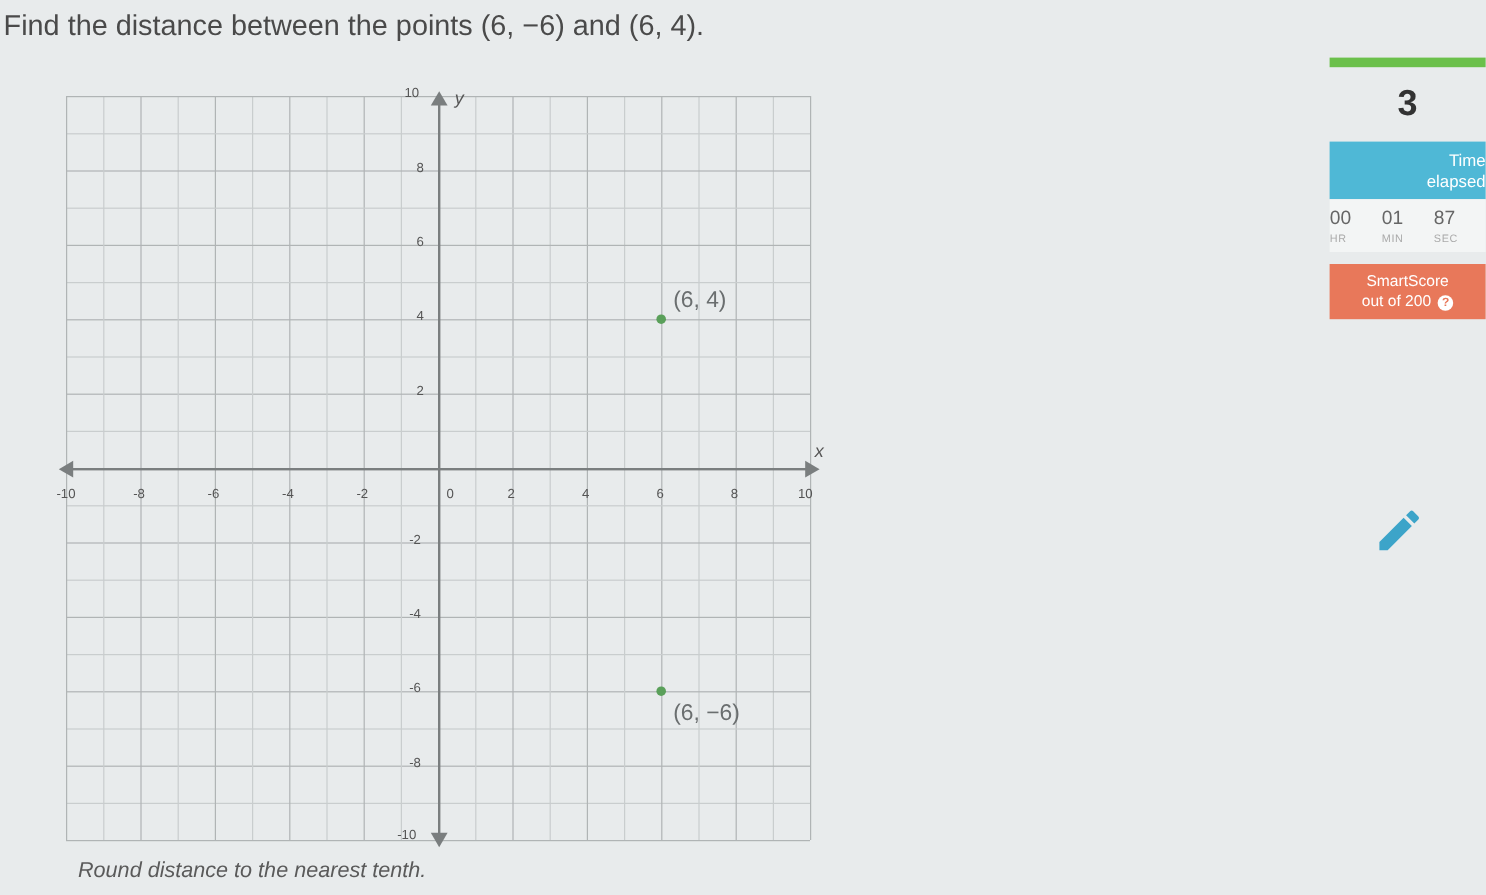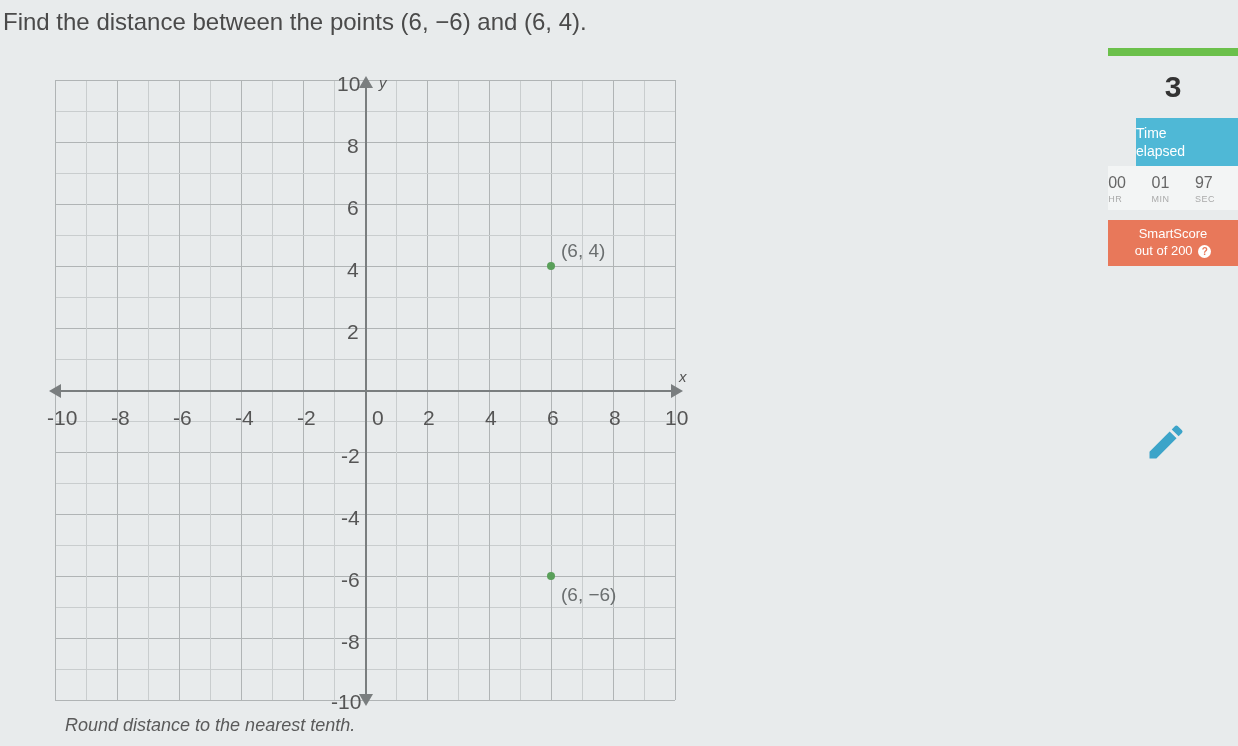--- a/index.html
+++ b/index.html
@@ -45,21 +45,21 @@
     .arrow {
       position: absolute;
       width: 0; height: 0;
     }
     .arrow-up { border-left: 7px solid transparent; border-right: 7px solid transparent; border-bottom: 12px solid #7a7e7f; }
     .arrow-down { border-left: 7px solid transparent; border-right: 7px solid transparent; border-top: 12px solid #7a7e7f; }
     .arrow-left { border-top: 7px solid transparent; border-bottom: 7px solid transparent; border-right: 12px solid #7a7e7f; }
     .arrow-right { border-top: 7px solid transparent; border-bottom: 7px solid transparent; border-left: 12px solid #7a7e7f; }
     .tick-label {
       position: absolute;
-      font-size: 21px;
+      font-size: 11px;
       color: #555;
     }
     .axis-label {
       position: absolute;
       font-size: 15px;
       font-style: italic;
       color: #555;
     }
     .point {
       position: absolute;
@@ -100,25 +100,24 @@
       text-align: center;
       font-size: 30px;
       font-weight: bold;
       color: #333;
       margin-top: 20px;
       margin-bottom: 14px;
     }
     .time-header {
       background: #4fb8d6;
       color: #fff;
-      text-align: left;
+      text-align: right;
       padding: 6px 0;
       font-size: 14px;
       line-height: 1.3;
-      margin-left: 28px;
     }
     .time-body {
       background: #f3f5f5;
       padding: 8px 0 6px 0;
       display: flex;
       justify-content: space-around;
       text-align: left;
     }
     .time-col { width: 33%; }
     .time-val { font-size: 16px; color: #666; }
@@ -263,21 +262,21 @@
   <div class="time-body">
     <div class="time-col">
       <div class="time-val">00</div>
       <div class="time-unit">HR</div>
     </div>
     <div class="time-col">
       <div class="time-val">01</div>
       <div class="time-unit">MIN</div>
     </div>
     <div class="time-col">
-      <div class="time-val">97</div>
+      <div class="time-val">87</div>
       <div class="time-unit">SEC</div>
     </div>
   </div>
 
   <div class="score-header">
     <div>SmartScore</div>
     <div>
       <span>out of 200</span>
       <span class="qmark">?</span>
     </div>

